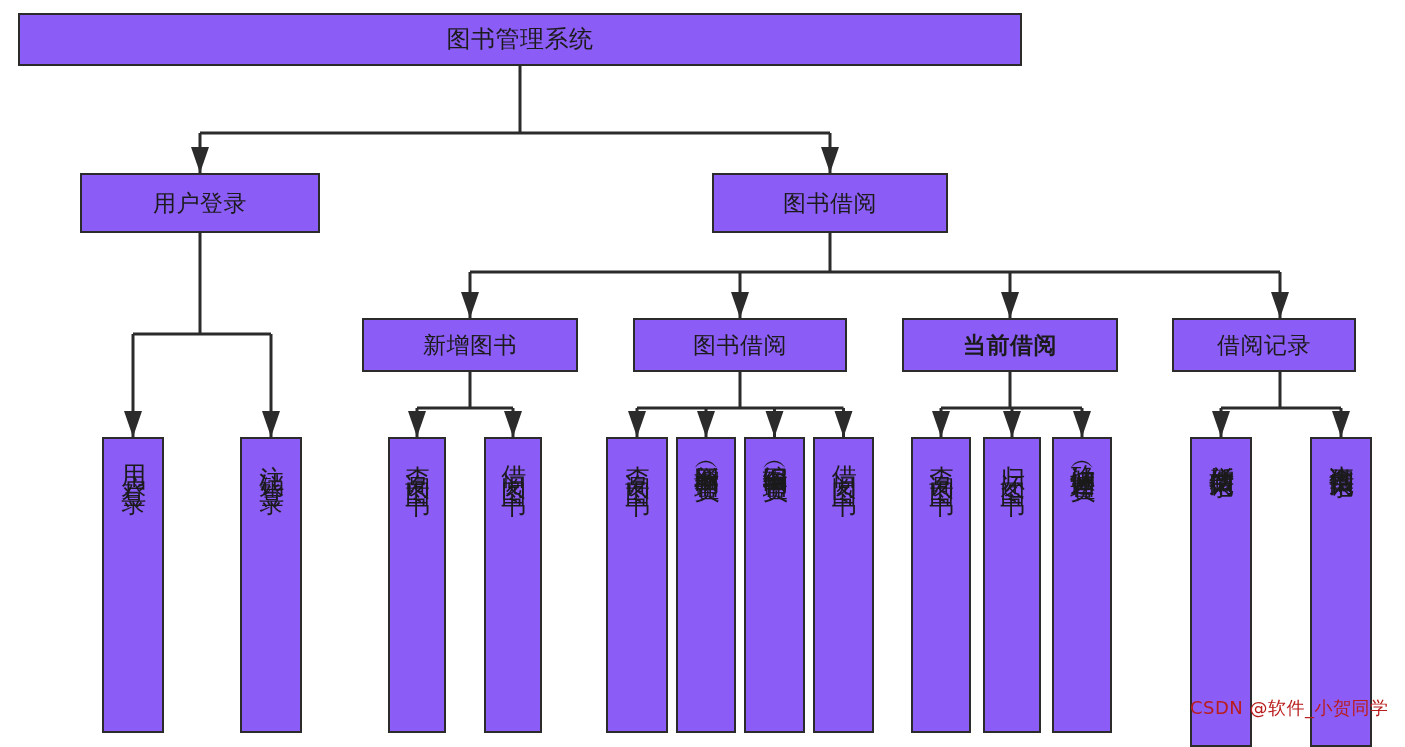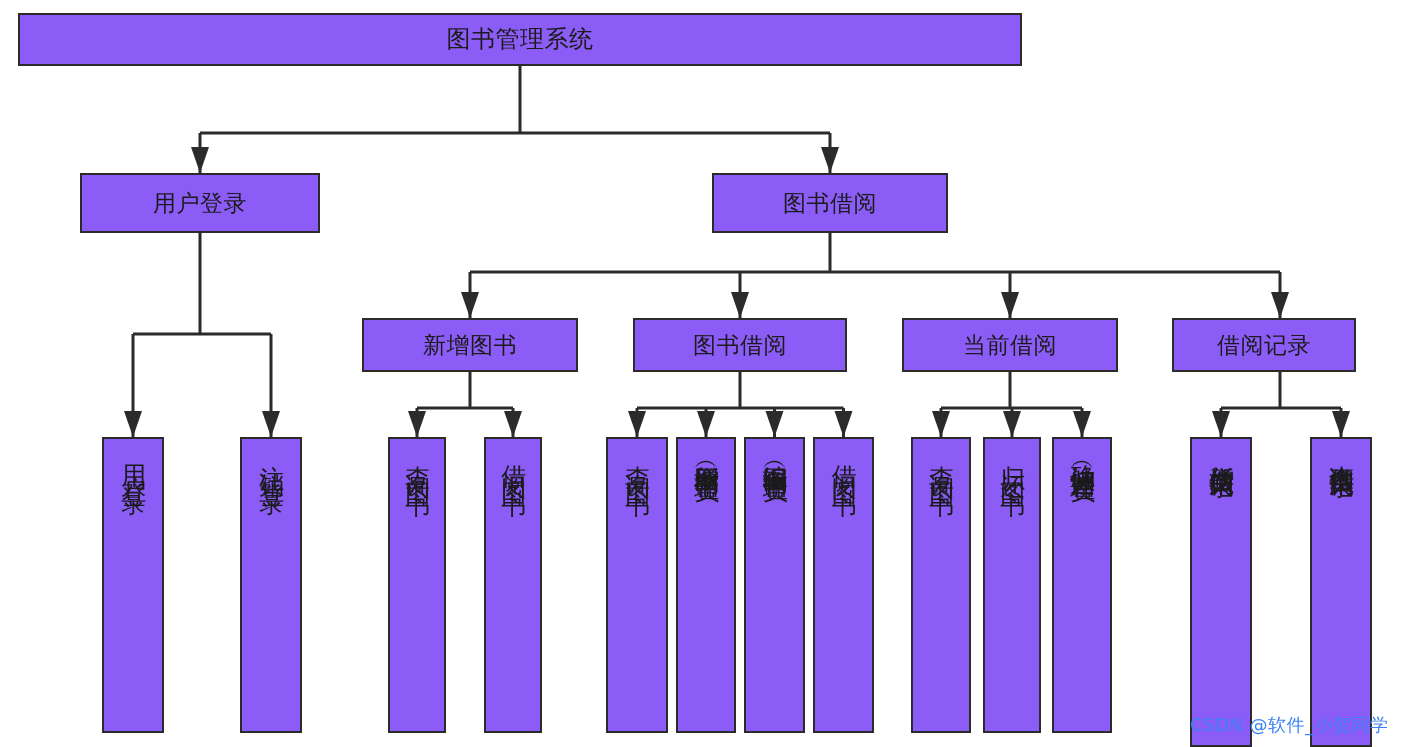--- a/index.html
+++ b/index.html
@@ -64,23 +64,23 @@
   }
   .node-box.vertical.mid .node-label {
     letter-spacing: 9px;
   }
   .node-box.vertical.tall .node-label {
     letter-spacing: 2px;
   }
   #watermark {
     position: absolute;
     left: 1190px;
-    top: 713px;
+    top: 696px;
     font-size: 18px;
-    color: #3b82f6;
+    color: #b91c1c;
     font-family: "DejaVu Sans", "Liberation Sans", sans-serif;
     white-space: pre;
     letter-spacing: 0.5px;
   }
 </style>
 </head>
 <body>
 
 <div id="diagram-root">
   <svg class="connector-layer" id="connector-layer" viewBox="0 0 1405 747" xmlns="http://www.w3.org/2000/svg" aria-hidden="true">
@@ -146,21 +146,21 @@
       </div>
       <div class="node-box horizontal" style="left: 712px; top: 173px; width: 236px; height: 60px;">
         <span class="node-label">图书借阅</span>
       </div>
       <div class="node-box horizontal" style="left: 362px; top: 318px; width: 216px; height: 54px;">
         <span class="node-label">新增图书</span>
       </div>
       <div class="node-box horizontal" style="left: 633px; top: 318px; width: 214px; height: 54px;">
         <span class="node-label">图书借阅</span>
       </div>
-      <div class="node-box horizontal" style="left: 902px; top: 318px; width: 216px; height: 54px;">
+      <div class="node-box horizontal" style="left: 902px; top: 318px; width: 216px; height: 54px; font-weight: bold;">
         <span class="node-label">当前借阅</span>
       </div>
       <div class="node-box horizontal" style="left: 1172px; top: 318px; width: 184px; height: 54px;">
         <span class="node-label">借阅记录</span>
       </div>
       <div class="node-box vertical mid" style="left: 102px; top: 437px; width: 62px; height: 296px;">
         <span class="node-label">用户登录</span>
       </div>
       <div class="node-box vertical mid" style="left: 240px; top: 437px; width: 62px; height: 296px;">
         <span class="node-label">注销登录</span>

